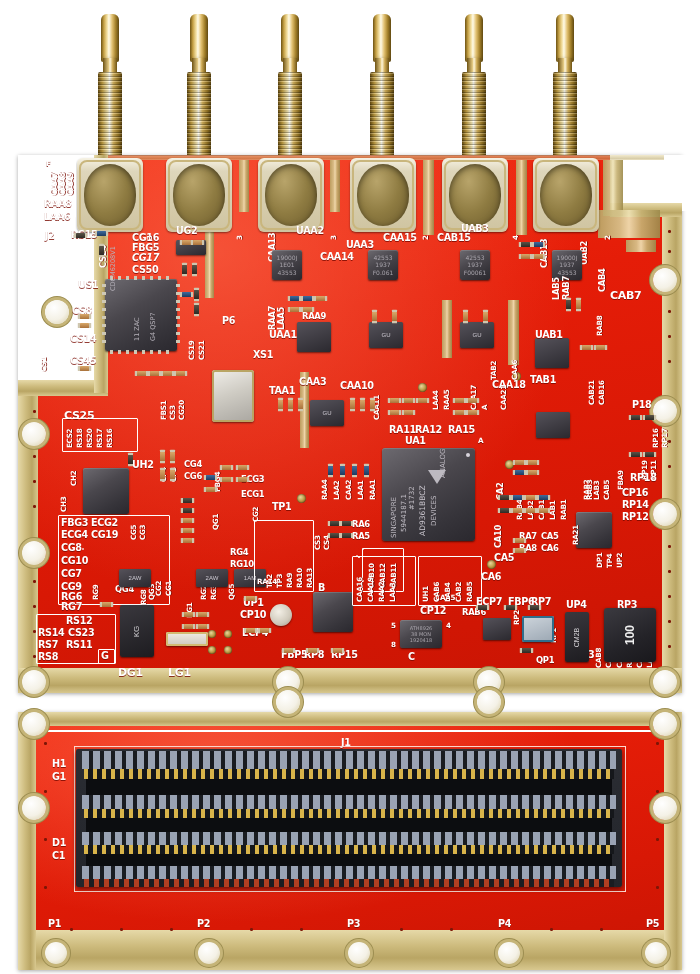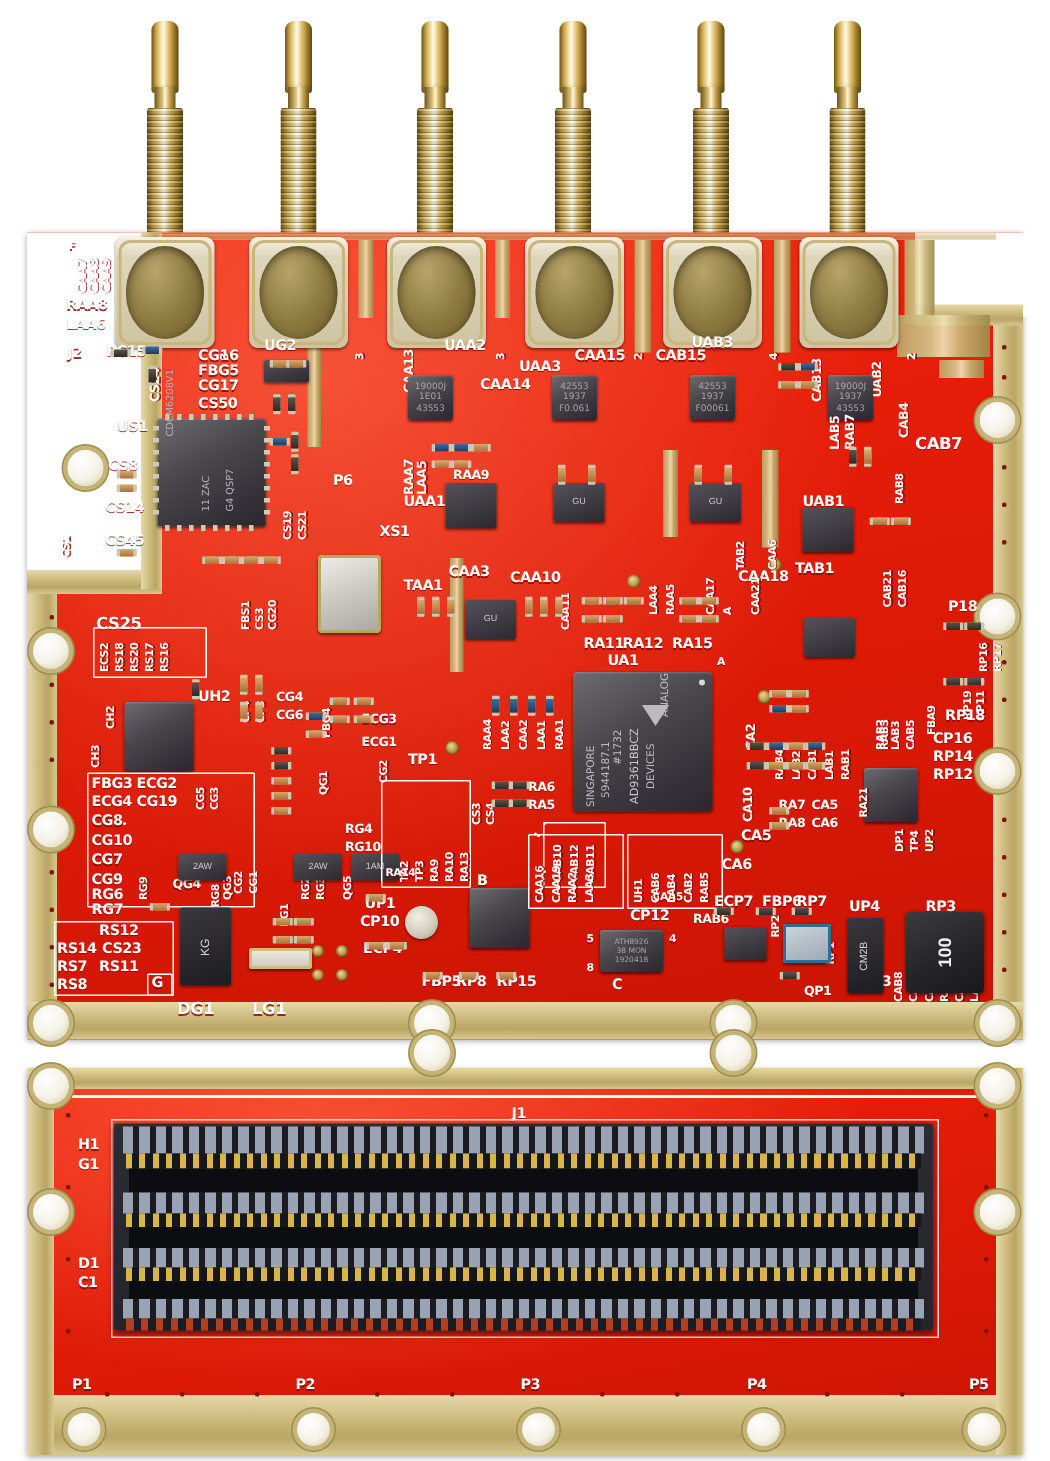--- a/index.html
+++ b/index.html
@@ -297,21 +297,21 @@
   <div class="silk s8 rot90" style="left:66px;top:196px;">CAA9</div>
   <div class="silk s9" style="left:44px;top:199px;">RAA8</div>
   <div class="silk s9" style="left:44px;top:212px;">LAA6</div>
   <div class="silk s7" style="left:46px;top:160px;">F</div>
 
   <div class="silk s9" style="left:45px;top:231px;">J2</div>
   <div class="silk s9" style="left:71px;top:230px;">RS15</div>
   <div class="silk s8 rot90" style="left:99px;top:268px;">CS24</div>
   <div class="silk s9" style="left:132px;top:233px;">CG16</div>
   <div class="silk s9" style="left:132px;top:243px;">FBG5</div>
-  <div class="silk s9" style="left:132px;top:253px;">CG17</div>
+  <div class="silk s9" style="left:132px;top:253px;font-style:italic;">CG17</div>
   <div class="silk s9" style="left:132px;top:265px;">CS50</div>
   <div class="silk s9" style="left:176px;top:226px;">UG2</div>
   <div class="silk s9" style="left:78px;top:280px;">US1</div>
   <div class="silk s9" style="left:72px;top:306px;">CS8</div>
   <div class="silk s9" style="left:70px;top:334px;">CS14</div>
   <div class="silk s9" style="left:70px;top:356px;">CS45</div>
   <div class="silk s7 rot90" style="left:188px;top:360px;">CS19</div>
   <div class="silk s7 rot90" style="left:198px;top:360px;">CS21</div>
   <div class="silk s9" style="left:222px;top:316px;">P6</div>
   <div class="silk s7 rot90" style="left:40px;top:372px;">CS1</div>

